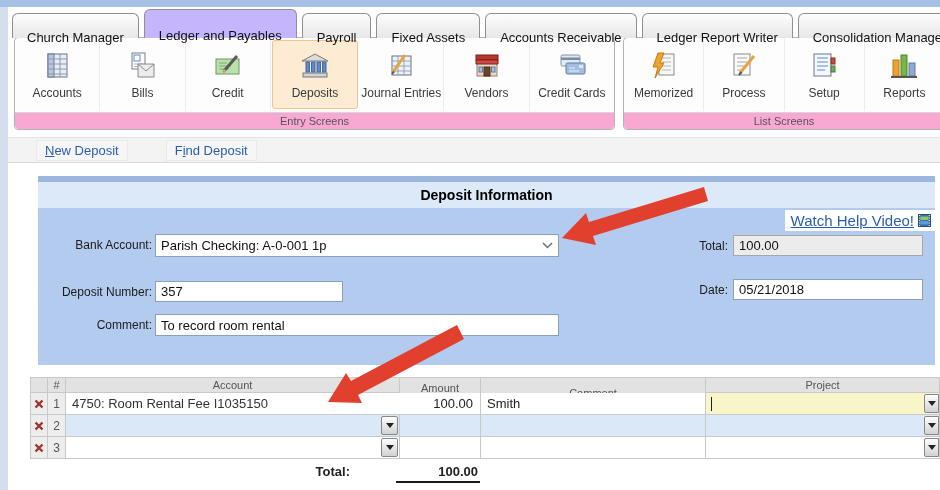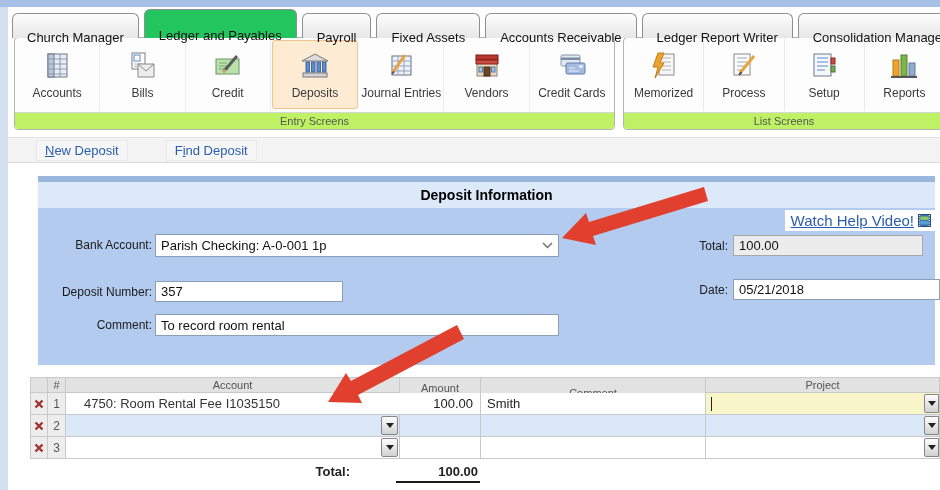--- a/index.html
+++ b/index.html
@@ -8,33 +8,33 @@
   #screen { position:relative; width:940px; height:490px; background:#fff; overflow:hidden; }
 
   .top-strip { position:absolute; left:0; top:0; width:940px; height:7px; background:#a6c1e5; }
   .left-strip { position:absolute; left:0; top:7px; width:8px; height:483px; background:#d3deee; }
 
   
   .tabbar { position:absolute; left:12px; top:9px; height:29px; display:flex; align-items:flex-end; gap:5px; z-index:4; }
   .tab { height:25px; line-height:24px; padding:12px 14px; font-size:13px; color:#111;
          background:linear-gradient(#fdfdfd,#e7e7e7); border:1px solid #8f8f8f; border-bottom:none;
          border-radius:6px 6px 0 0; white-space:nowrap; cursor:pointer; }
-  .tab.active { height:29px; line-height:28px; background:#22c55e; z-index:6; position:relative; }
+  .tab.active { height:29px; line-height:28px; background:#c4b5fd; z-index:6; position:relative; }
 
   
   .tpanel { position:absolute; top:37px; height:93px; background:#fdfdfd; border:1px solid #b3b3b3; border-radius:4px; }
   .panel-entry { left:14px; width:601px; }
   .panel-list  { left:623px; width:322px; }
   .btnrow { position:absolute; left:0; right:0; top:0; bottom:18px; display:flex; }
   .tbtn { flex:1 1 0; display:flex; flex-direction:column; align-items:center; justify-content:center; gap:5px;
           border-right:1px solid #ececec; cursor:pointer; padding-top:2px; }
   .tbtn:last-child { border-right:none; }
   .tbtn .lbl { font-size:12px; color:#3a3a3a; white-space:nowrap; }
   .tbtn.selected { background:#fdebd3; border:1px solid #f0c48f; border-radius:3px; margin:2px 1px; }
-  .caption { position:absolute; left:0; right:0; bottom:0; height:17px; background:#bef264; border-top:1px solid #d7d7d7;
+  .caption { position:absolute; left:0; right:0; bottom:0; height:17px; background:#f9a8d4; border-top:1px solid #d7d7d7;
              border-radius:0 0 4px 4px; text-align:center; font-size:11px; color:#555; line-height:16px; }
 
   
   .linksbar { position:absolute; left:8px; top:137px; width:932px; height:26px; background:#f3f3f3;
               border-top:1px solid #e3e3e3; border-bottom:1px solid #dadada; display:flex; align-items:center; gap:38px; padding-left:28px; }
   .navlink { font-size:13px; color:#2a5db0; cursor:pointer; padding:2px 8px; border:1px solid #e9e9e9; background:#f6f6f6; }
   .navlink .key { text-decoration:underline; }
 
   
   .dpanel { position:absolute; left:38px; top:176px; width:897px; height:189px; }
@@ -233,41 +233,41 @@
         </svg>
       </div>
 
       <div class="flabel" style="left:640px; top:31px; width:50px;">Total:</div>
       <input class="ffield readonly" style="left: 695px; top: 27px; width: 190px; height: 21px;" readonly="" value="100.00">
 
       <div class="flabel" style="left:0; top:77px; width:114px;">Deposit Number:</div>
       <input class="ffield" style="left: 117px; top: 73px; width: 188px; height: 21px;" value="357">
 
       <div class="flabel" style="left:640px; top:75px; width:50px;">Date:</div>
-      <input class="ffield" style="left: 695px; top: 71px; width: 207px; height: 21px;" value="05/21/2018">
+      <input class="ffield" style="left: 695px; top: 71px; width: 190px; height: 21px;" value="05/21/2018">
 
       <div class="flabel" style="left:0; top:110px; width:114px;">Comment:</div>
       <input class="ffield" style="left: 117px; top: 106px; width: 404px; height: 22px;" value="To record room rental">
     </div>
   </div>
 
   <div class="gcell ghead" style="left:30px; top:377px; width:18px; height:16px; border-left:1px solid #c9c9c9;"></div>
   <div class="gcell ghead" style="left:48px; top:377px; width:18px; height:16px;">#</div>
   <div class="gcell ghead" style="left:66px; top:377px; width:334px; height:16px;">Account</div>
   <div class="gcell ghead" style="left:400px; top:377px; width:81px; height:22px;">Amount</div>
   <div class="gcell ghead" style="left:481px; top:377px; width:225px; height:32px;">Comment</div>
   <div class="gcell ghead" style="left:706px; top:377px; width:234px; height:16px;">Project</div>
 
   <div class="gcell gdel" style="left:30px; top:393px; width:18px; height:22px; border-left:1px solid #c9c9c9;">
     <svg width="10" height="10" viewBox="0 0 10 10">
         <path d="M1.5 1.5 L8.5 8.5 M8.5 1.5 L1.5 8.5" stroke="#9e3430" stroke-width="2.4"></path>
       </svg>
   </div>
   <div class="gcell gnum" style="left:48px; top:393px; width:18px; height:22px;">1</div>
-  <div class="gcell rowwhite" style="left:66px; top:393px; width:384px; height:22px; padding-left:18px;">
+  <div class="gcell rowwhite" style="left:66px; top:393px; width:384px; height:22px; padding-left:6px;">
     <span style="color:#333;">4750: Room Rental Fee I1035150</span>
     <span class="dd">
         <span class="dd-tri"></span>
       </span>
   </div>
   <div class="gcell rowwhite" style="left:400px; top:393px; width:81px; height:22px; justify-content:flex-end; padding-right:7px;">
     <span>100.00</span>
   </div>
   <div class="gcell rowwhite" style="left:481px; top:393px; width:225px; height:22px; padding-left:6px;">
     <span>Smith</span>

